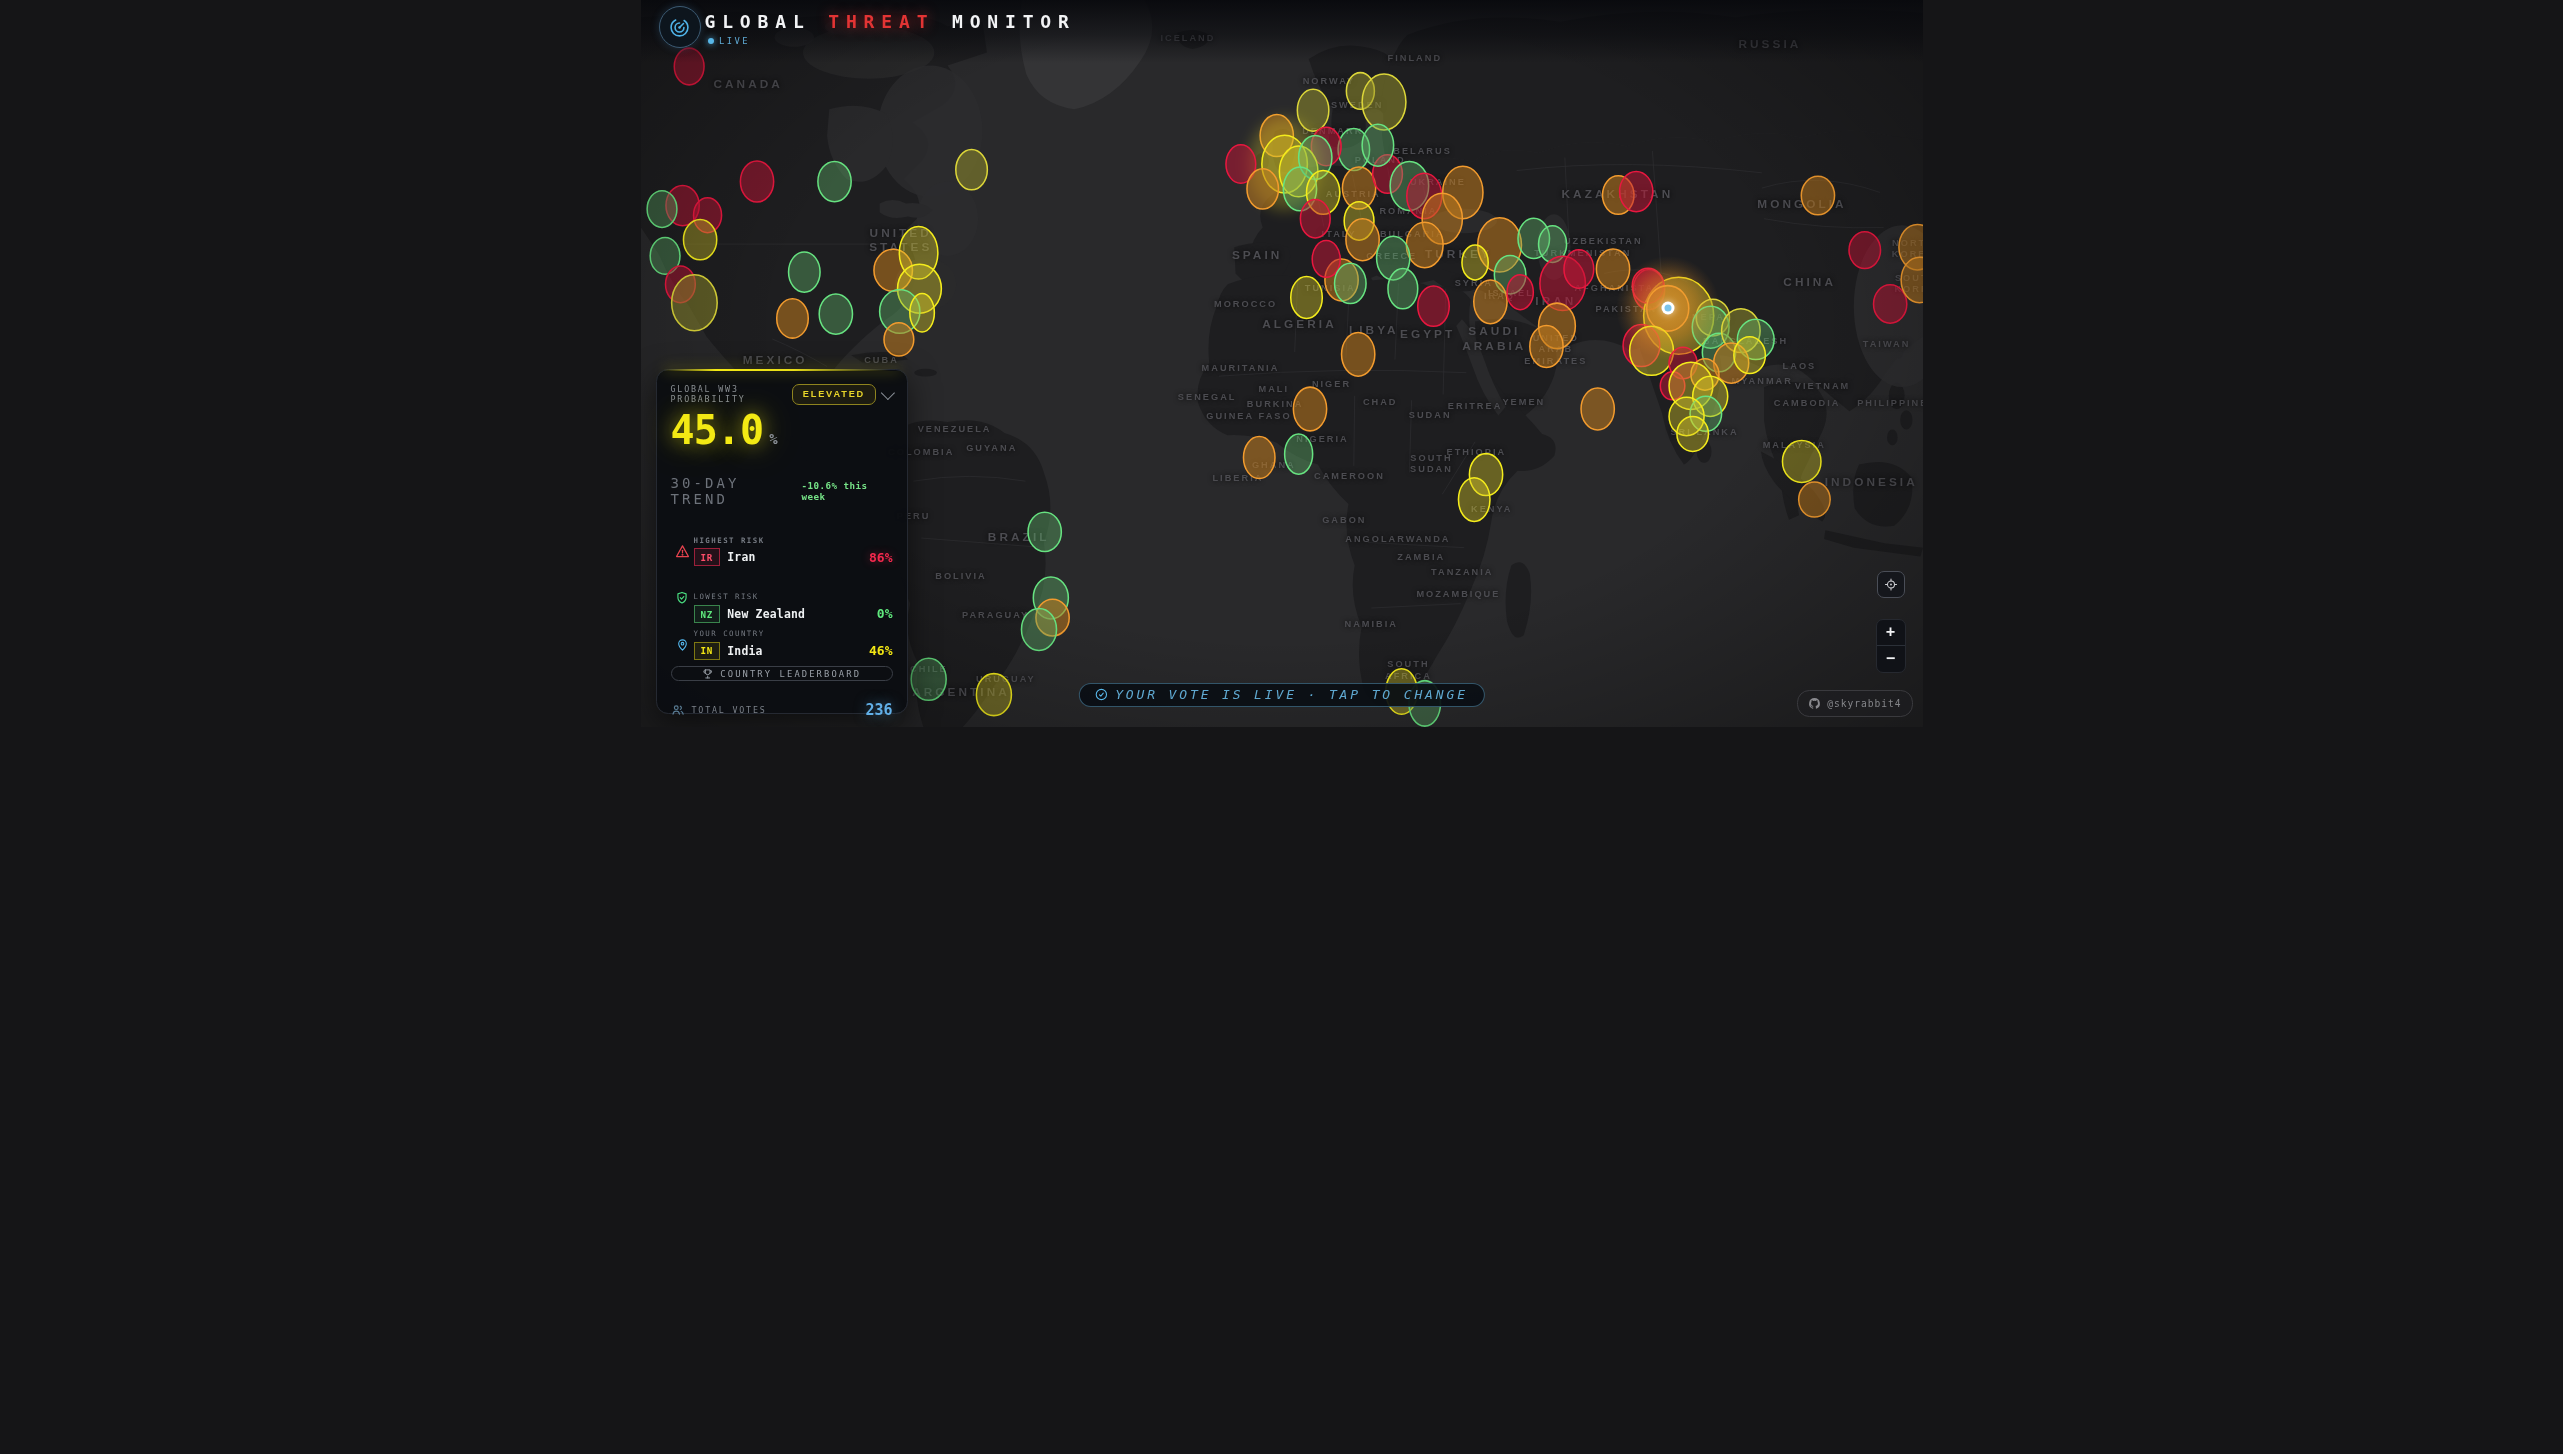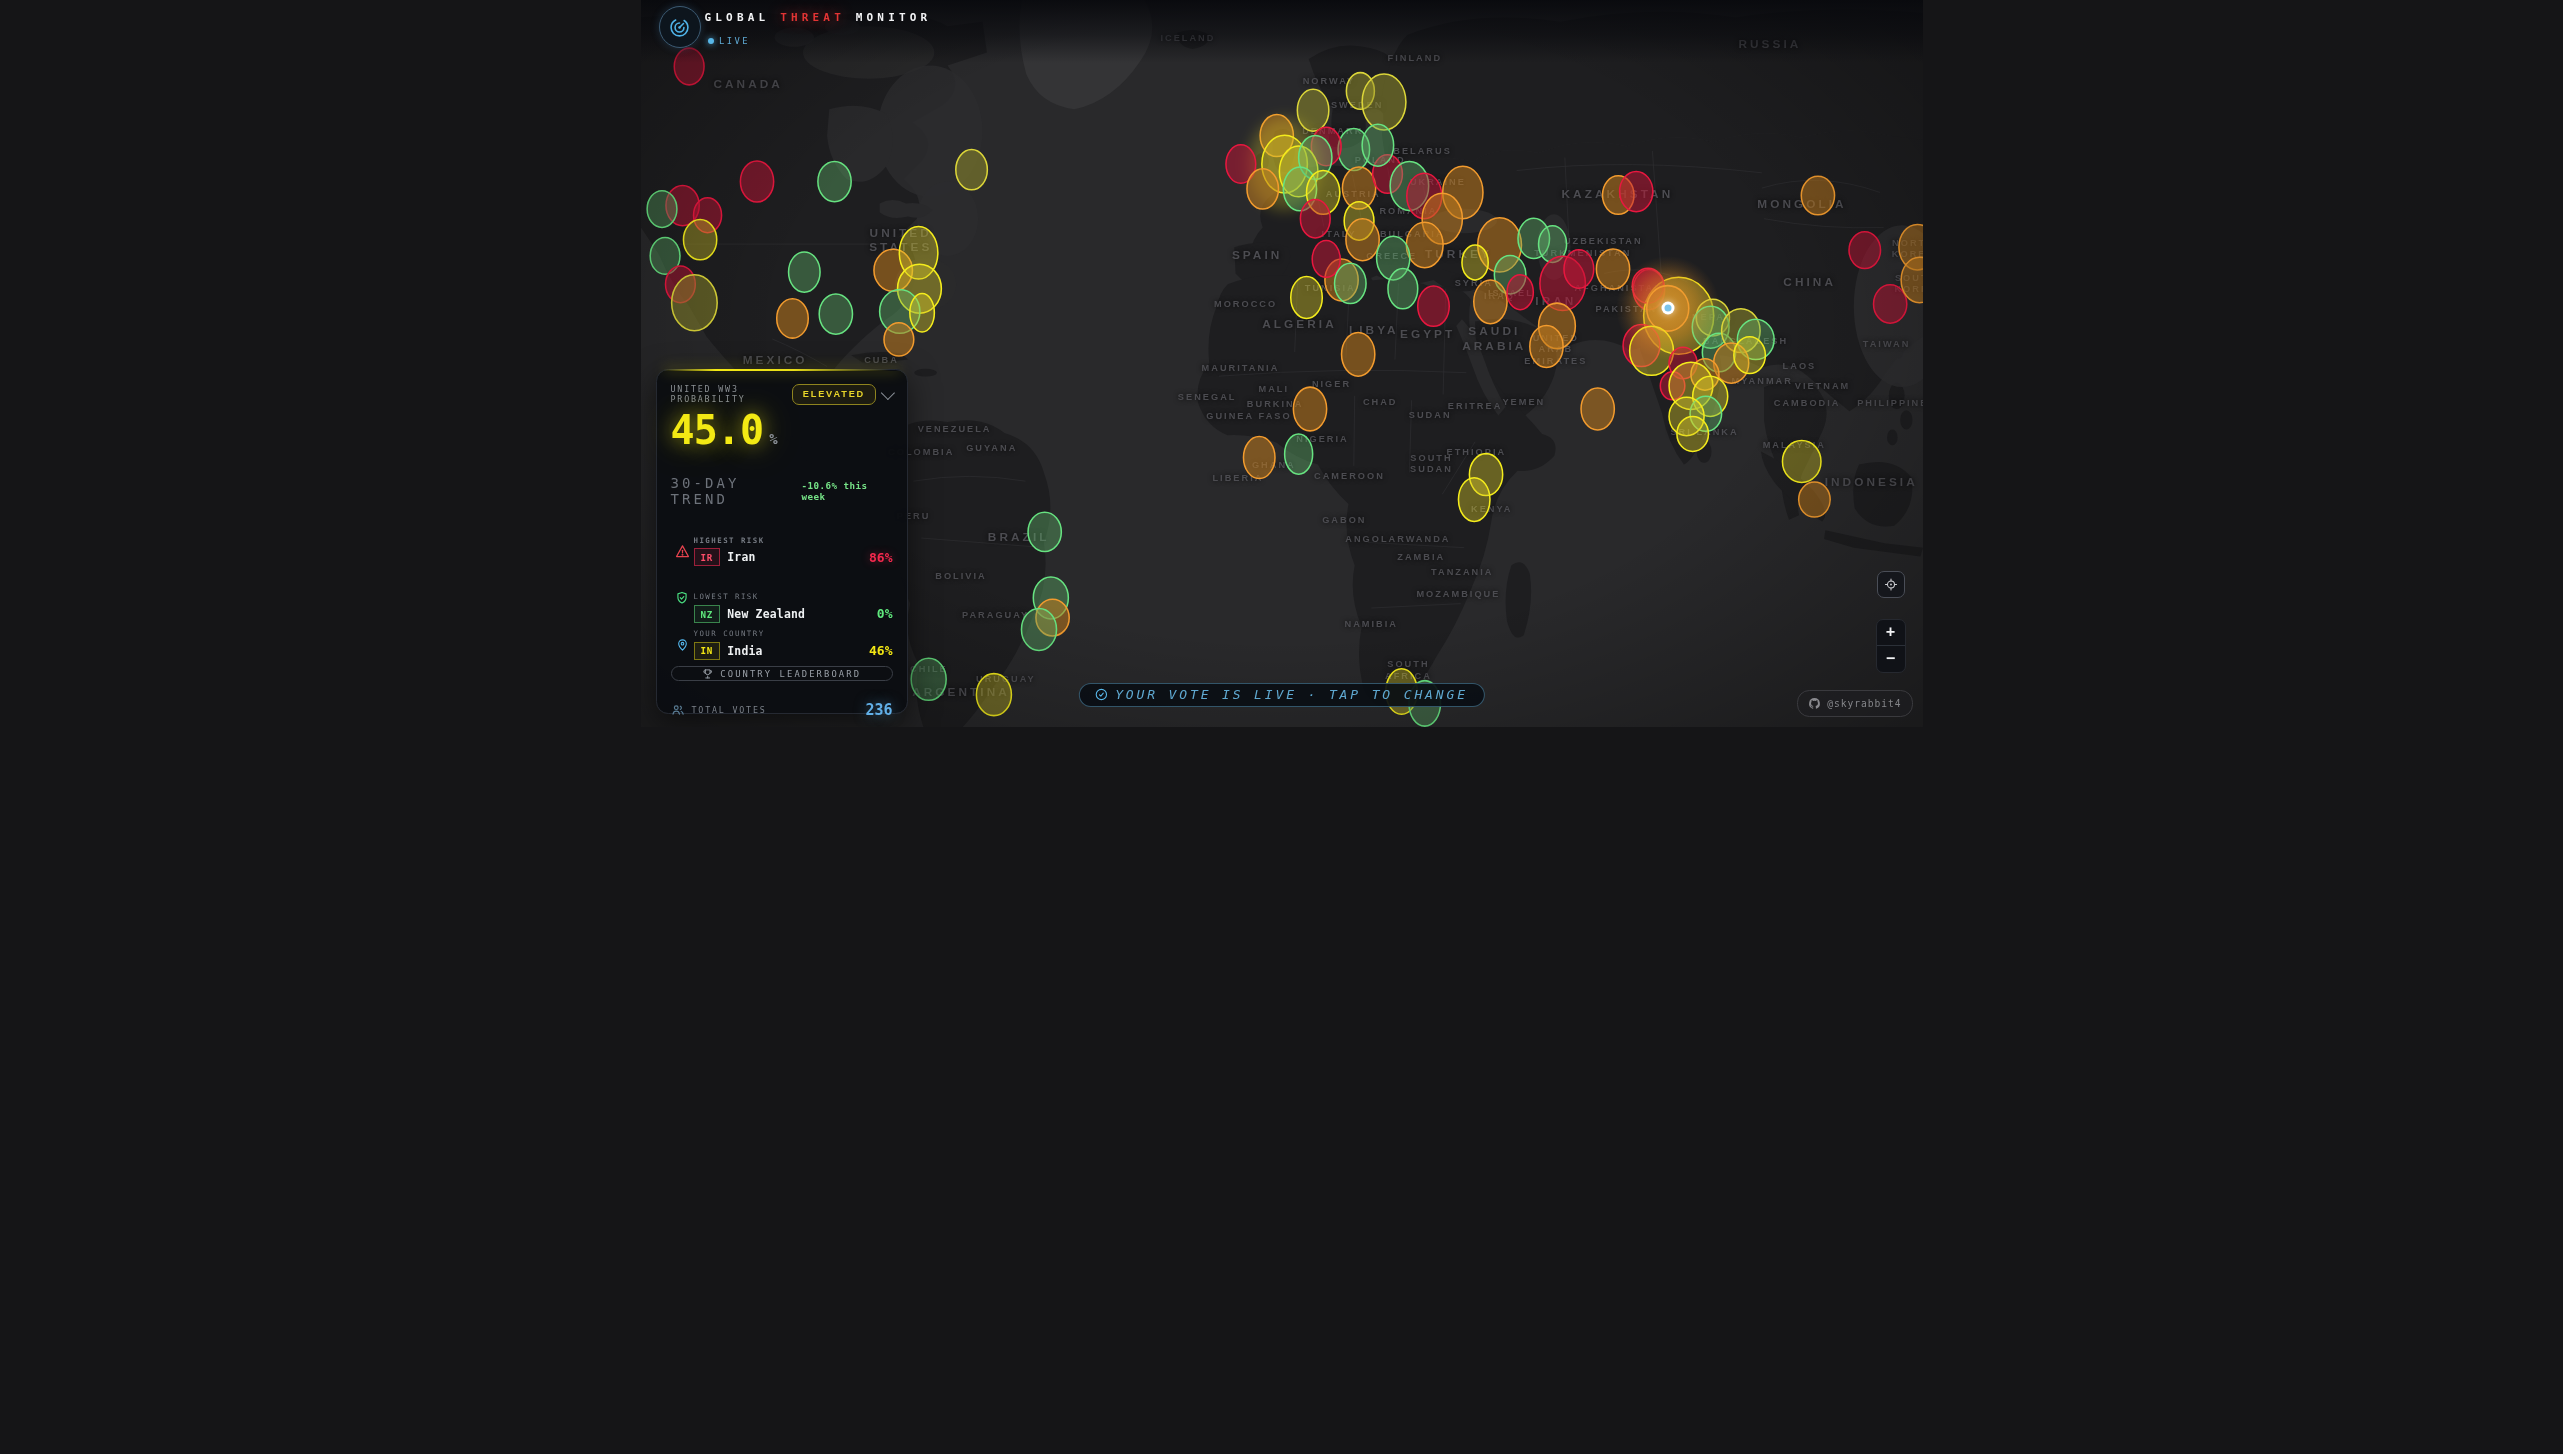--- a/index.html
+++ b/index.html
@@ -14,21 +14,21 @@
   .lbl.t2{font-size:11.8px;letter-spacing:.26em;}
   .vignette{position:absolute;inset:0;pointer-events:none;
       background:radial-gradient(ellipse at 50% 45%, transparent 55%, rgba(0,0,0,.38) 100%);}
   .topband{position:absolute;top:0;left:0;right:0;height:63px;pointer-events:none;
       background:linear-gradient(180deg, rgba(8,9,13,.95) 0%, rgba(8,9,13,.55) 55%, rgba(8,9,13,0) 100%);}
   
   .topbar{position:absolute;top:0;left:0;right:0;height:54px;}
   .logo{position:absolute;left:18.4px;top:6.1px;width:40px;height:40px;border-radius:50%;
         background:#0d151d;border:1.3px solid #3c5a72;display:flex;align-items:center;justify-content:center;
         box-shadow:0 0 8.8px rgba(70,140,190,.25);}
-  .app-title{position:absolute;left:64px;top:11.4px;font-size:11px;font-weight:bold;color:#f2f3f5;
+  .app-title{position:absolute;left:64px;top:11.4px;font-size:18px;font-weight:bold;color:#f2f3f5;
         letter-spacing:.38em;white-space:nowrap;font-family:"DejaVu Sans Mono",monospace;}
   .app-title .accent{color:#e23434;text-shadow:0 0 12.3px rgba(226,52,52,.75);}
   .live-row{position:absolute;left:67px;top:36px;display:flex;align-items:center;gap:5.3px;}
   .live-dot{width:6.1px;height:6.1px;border-radius:50%;background:#58b7e8;box-shadow:0 0 7px #58b7e8;}
   .live-txt{font-size:8.8px;color:#5fa9d4;letter-spacing:.28em;}
   
   .panel{position:absolute;left:15px;top:369px;width:252px;bottom:13px;border-radius:12.3px;
         background:rgba(11,13,18,.97);border:0.9px solid #252932;box-shadow:0 8.8px 30px rgba(0,0,0,.55);
         padding:14px 14px 10.5px;box-sizing:border-box;display:flex;flex-direction:column;}
   .panel::before{content:"";position:absolute;left:7px;right:7px;top:-0.9px;height:1.8px;border-radius:1.8px;
@@ -410,21 +410,21 @@
     </div>
     <div class="app-title"><span>GLOBAL </span><span class="accent">THREAT</span><span> MONITOR</span></div>
     <div class="live-row">
       <span class="live-dot"></span>
       <span class="live-txt">LIVE</span>
     </div>
   </div>
 
   <aside class="panel">
     <div class="p-row1">
-      <span class="p-title">UNITED WW3 PROBABILITY</span>
+      <span class="p-title">GLOBAL WW3 PROBABILITY</span>
       <span class="badge-wrap">
         <button class="status-badge">ELEVATED</button>
         <span class="chev"></span>
       </span>
     </div>
     <div class="p-num-row">
       <span class="p-num">45.0</span>
       <span class="p-pct">%</span>
     </div>
     <div class="p-bar">

